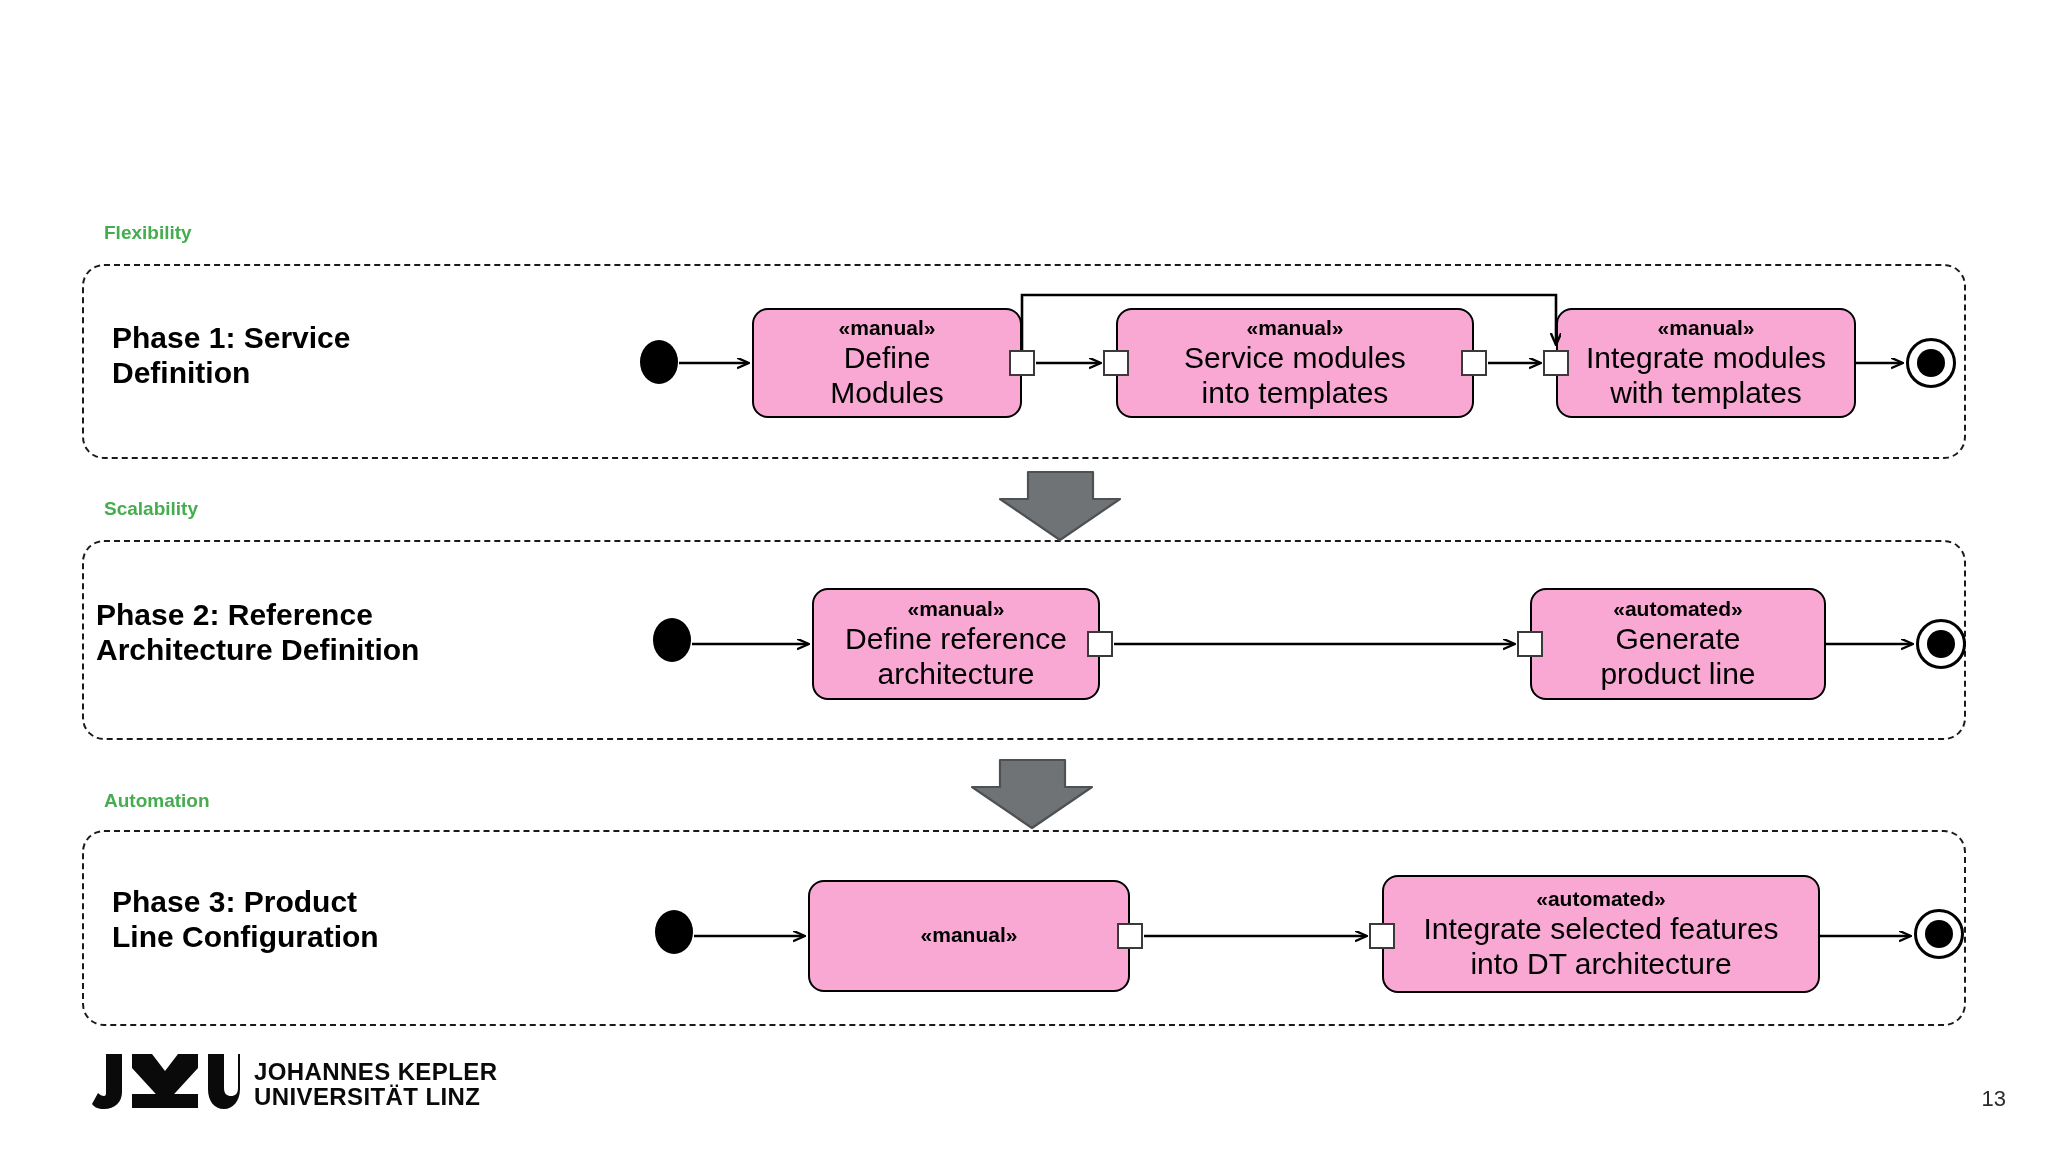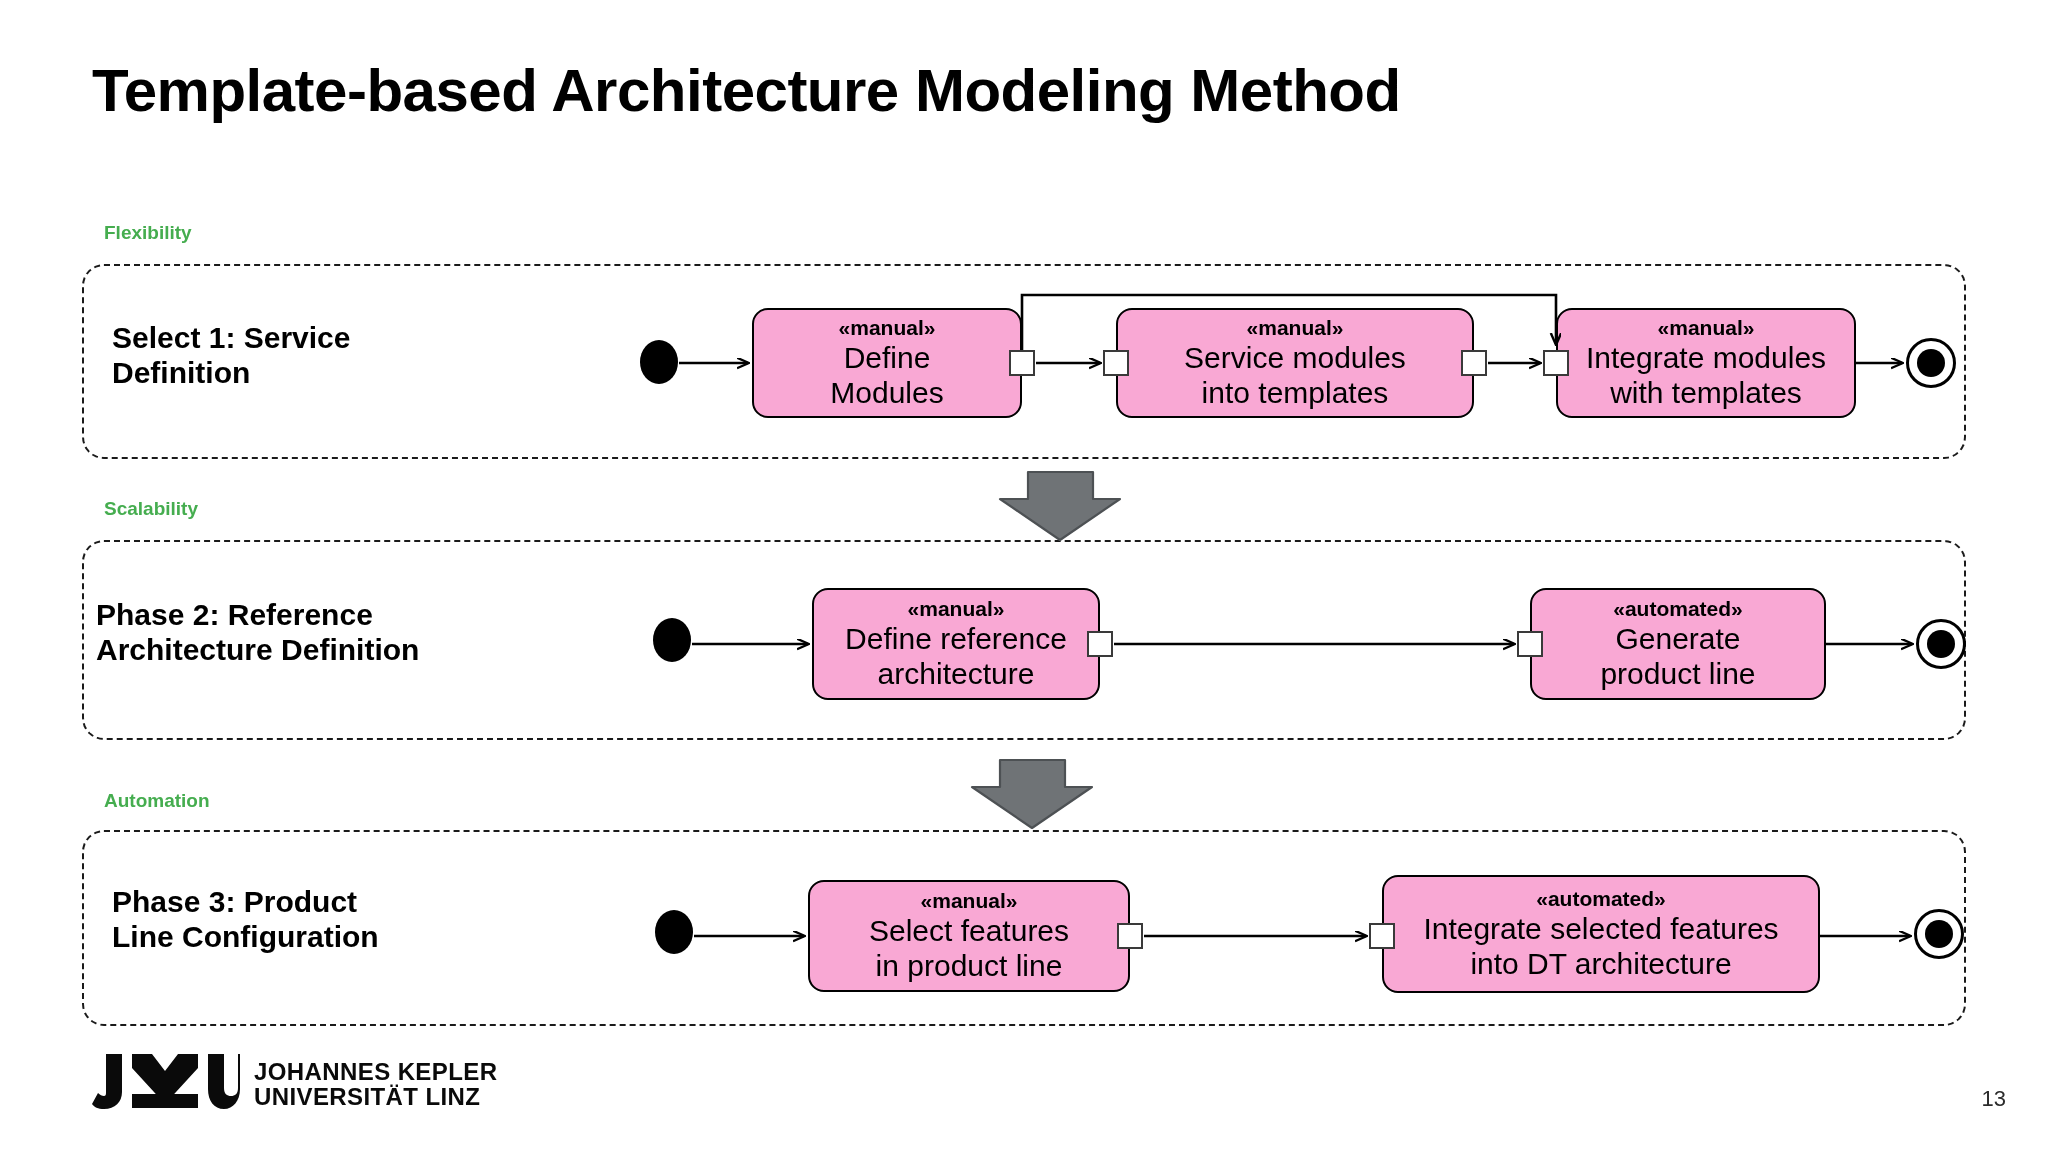--- a/index.html
+++ b/index.html
@@ -152,25 +152,24 @@
     right: 42px; top: 1086px;
     font-size: 22px;
     color: #2b2b2b;
   }
 </style>
 </head>
 <body>
 
 <div id="slide">
 
-  <div id="title">Template-based Architecture Modeling Method</div>
 
   <div class="phase-label" style="left:104px; top:222px;">Flexibility</div>
   <div class="phase-box" style="left:82px; top:264px; width:1884px; height:195px;"></div>
-  <div class="phase-title" style="left:112px; top:320px;">Select 1: Service
+  <div class="phase-title" style="left:112px; top:320px;">Phase 1: Service
 Definition</div>
 
   <div class="init-node" style="left:640px; top:340px;"></div>
 
   <div class="act" style="left:752px; top:308px; width:270px; height:110px;">
     <div class="stereo">«manual»</div>
     <div class="nm">Define
 Modules</div>
   </div>
   <div class="pin" style="left:1009px; top:350px;"></div>
@@ -217,22 +216,20 @@
 
   <div class="phase-label" style="left:104px; top:790px;">Automation</div>
   <div class="phase-box" style="left:82px; top:830px; width:1884px; height:196px;"></div>
   <div class="phase-title" style="left:112px; top:884px;">Phase 3: Product
 Line Configuration</div>
 
   <div class="init-node" style="left:655px; top:910px;"></div>
 
   <div class="act" style="left:808px; top:880px; width:322px; height:112px;">
     <div class="stereo">«manual»</div>
-    <div class="nm">Select features
-in product line</div>
   </div>
   <div class="pin" style="left:1117px; top:923px;"></div>
 
   <div class="act" style="left:1382px; top:875px; width:438px; height:118px;">
     <div class="stereo">«automated»</div>
     <div class="nm">Integrate selected features
 into DT architecture</div>
   </div>
   <div class="pin" style="left:1369px; top:923px;"></div>
 

